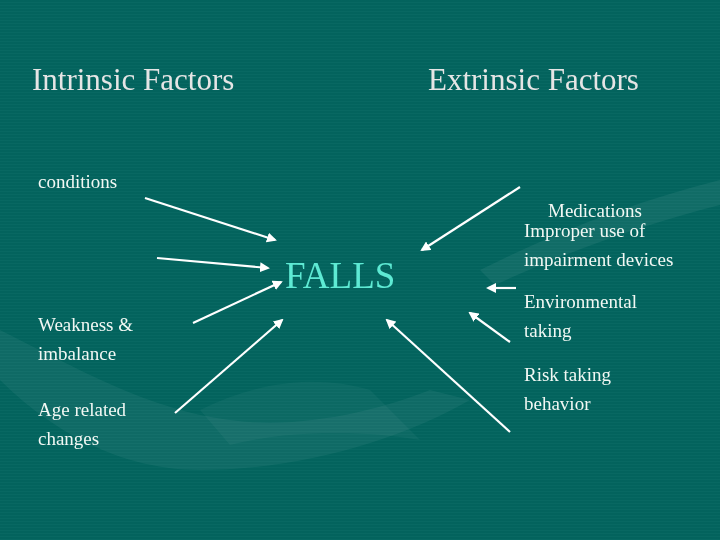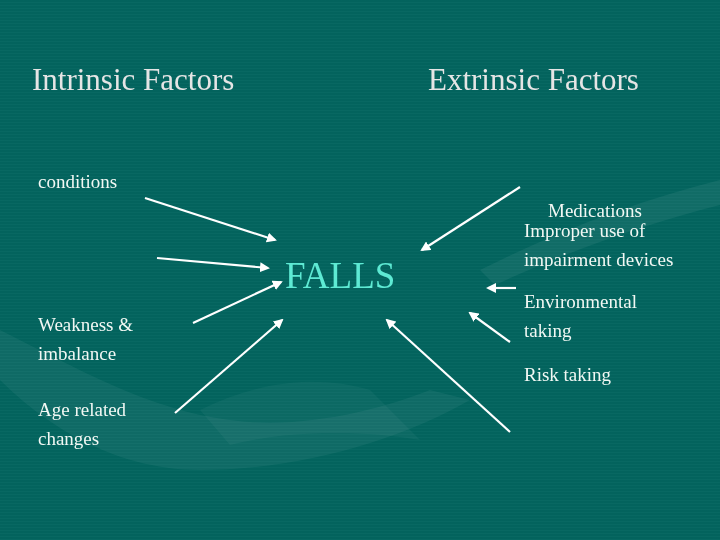--- a/index.html
+++ b/index.html
@@ -65,20 +65,21 @@
 <div class="factor" style="left:524px; top:216px; width:190px;">
   <div>Improper use of</div>
   <div>impairment devices</div>
 </div>
 <div class="factor" style="left:524px; top:287px; width:190px;">
   <div>Environmental</div>
   <div>taking</div>
 </div>
 <div class="factor" style="left:524px; top:360px; width:190px;">
   <div>Risk taking</div>
+  <div>behavior</div>
 </div>
 
 <svg class="arrows" width="720" height="540">
   <defs>
     <marker id="ah" markerWidth="10" markerHeight="10" refX="8" refY="5" orient="auto" markerUnits="userSpaceOnUse">
       <path d="M0,0 L10,5 L0,10 Z" fill="#ffffff"></path>
     </marker>
   </defs>
   <g stroke="#ffffff" stroke-width="2.2" fill="none">
     <line x1="145" y1="198" x2="275" y2="240" marker-end="url(#ah)"></line>

